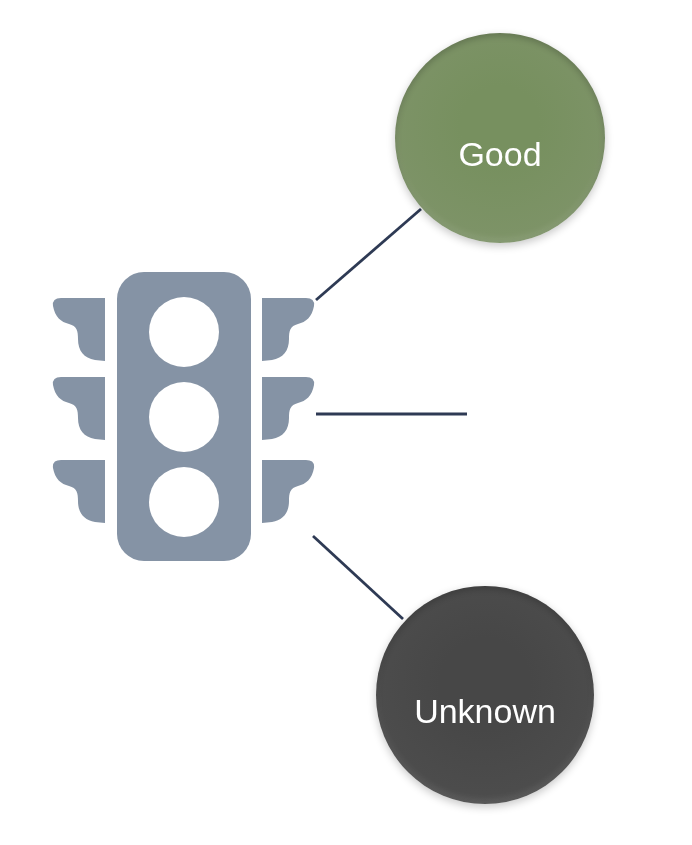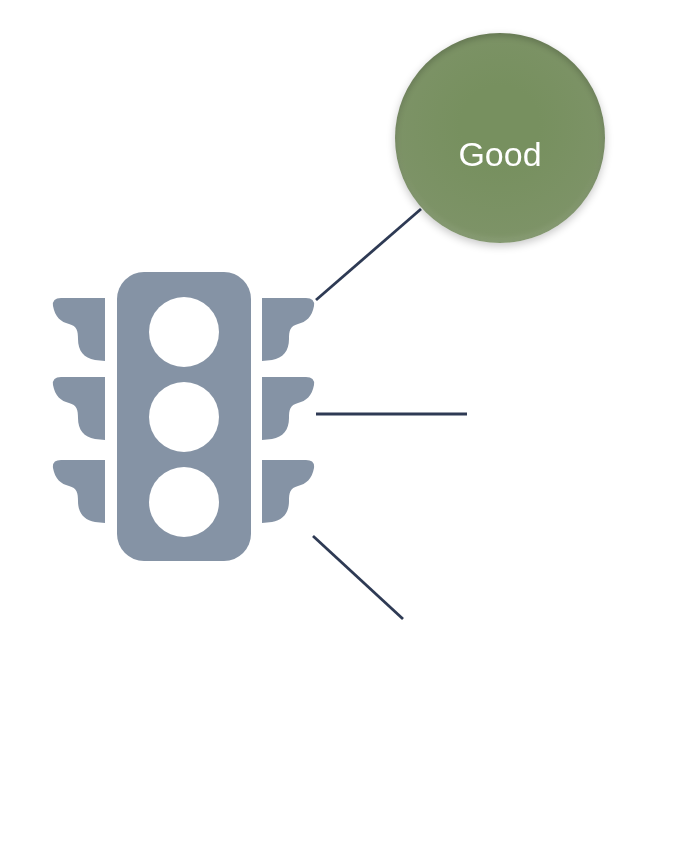--- a/index.html
+++ b/index.html
@@ -108,14 +108,17 @@
         <circle cx="132" cy="231" r="35"></circle>
       </g>
     </svg>
   </div>
 
   <div class="node node-good">
     <span>Good</span>
   </div>
 
 
+  <div class="node node-unknown">
+    <span>Unknown</span>
+  </div>
 
 </div>
 
 </body></html>

